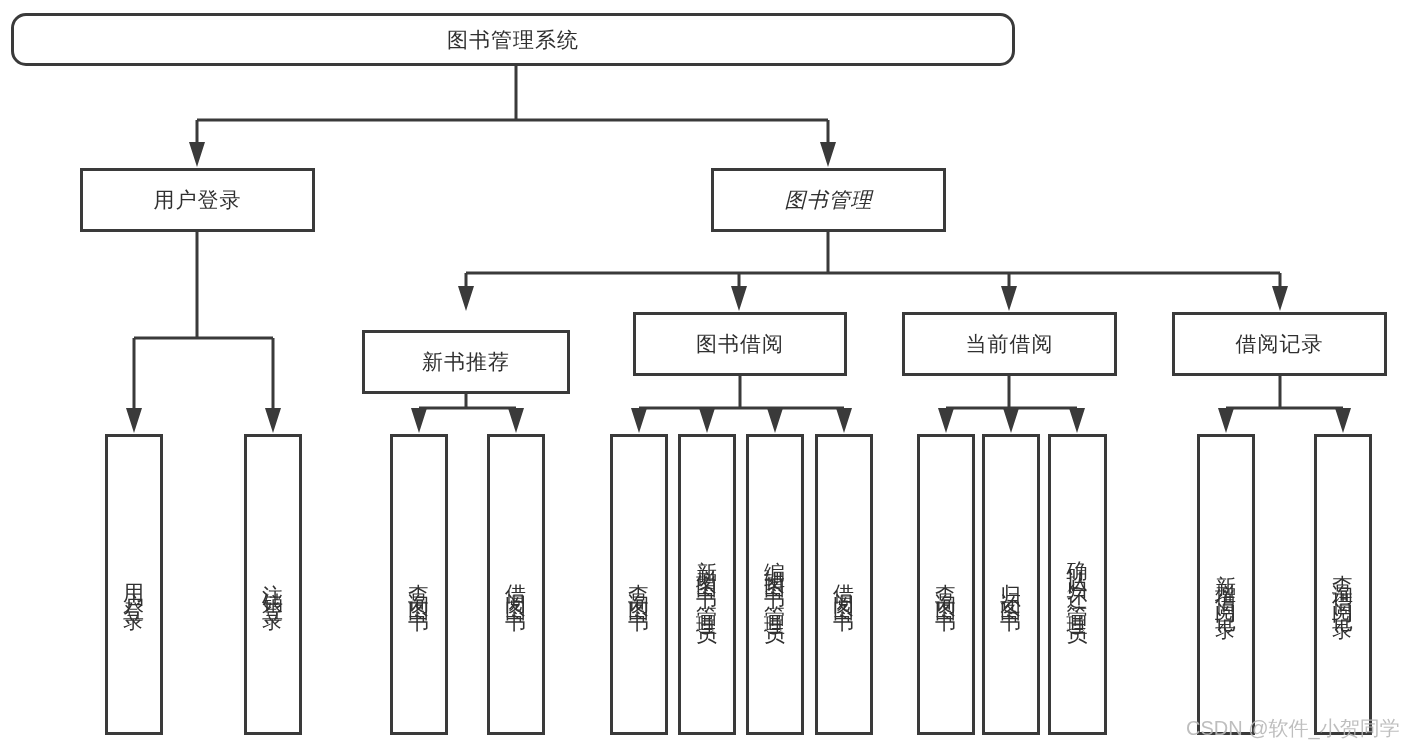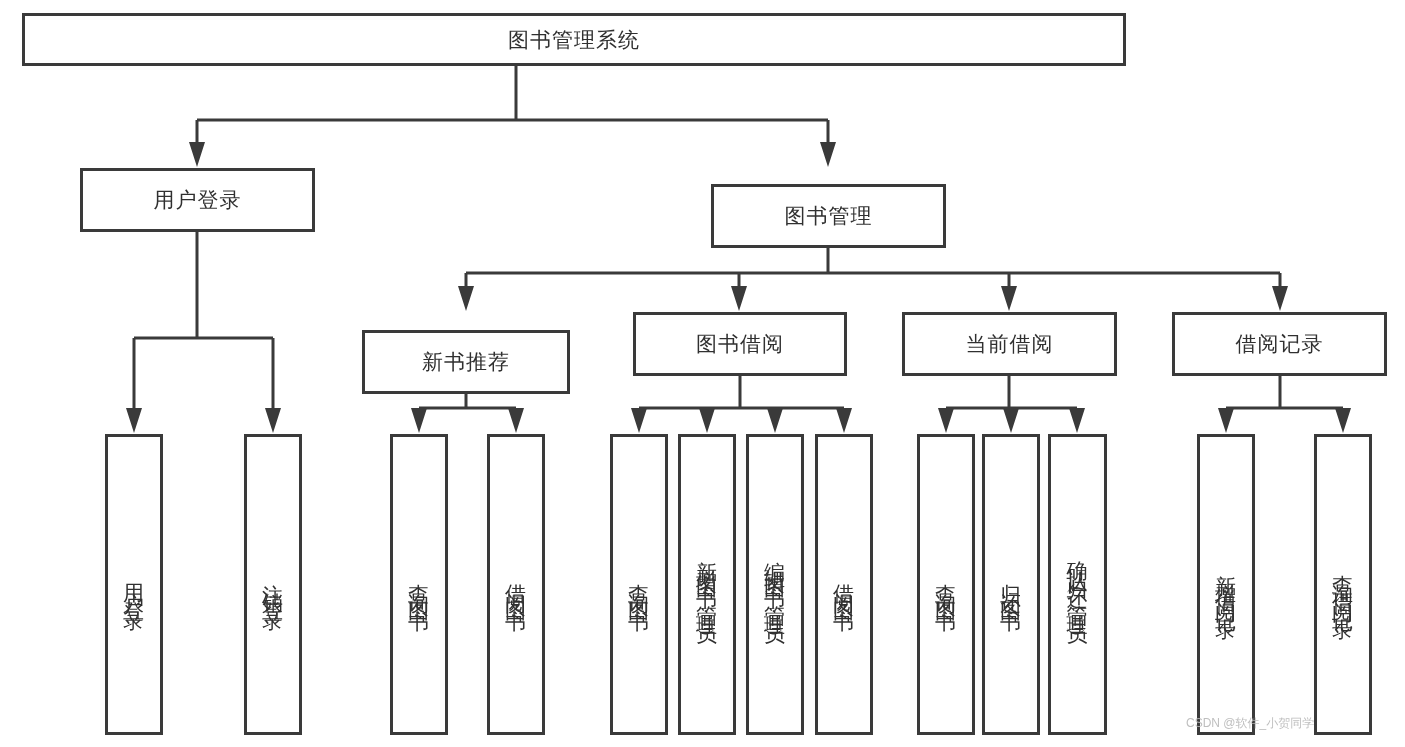--- a/index.html
+++ b/index.html
@@ -45,21 +45,21 @@
     writing-mode: vertical-rl;
     text-orientation: mixed;
     font-size: 21px;
     letter-spacing: 9px;
     line-height: 1;
   }
   .watermark {
     position: absolute;
     left: 1186px;
     top: 715px;
-    font-size: 12px;
+    font-size: 20px;
     color: var(--watermark);
     white-space: nowrap;
     opacity: 0.9;
     z-index: 5;
   }
 </style>
 </head>
 <body>
 
 <div class="stage">
@@ -91,28 +91,28 @@
         M197 167 l-8 -25 h16 Z  M828 167 l-8 -25 h16 Z
         M134 433 l-8 -25 h16 Z  M273 433 l-8 -25 h16 Z
         M466 311 l-8 -25 h16 Z  M739 311 l-8 -25 h16 Z  M1009 311 l-8 -25 h16 Z  M1280 311 l-8 -25 h16 Z
         M419 433 l-8 -25 h16 Z  M516 433 l-8 -25 h16 Z
         M639 433 l-8 -25 h16 Z  M707 433 l-8 -25 h16 Z  M775 433 l-8 -25 h16 Z  M844 433 l-8 -25 h16 Z
         M946 433 l-8 -25 h16 Z  M1011 433 l-8 -25 h16 Z  M1077 433 l-8 -25 h16 Z
         M1226 433 l-8 -25 h16 Z M1343 433 l-8 -25 h16 Z"></path>
     </g>
   </svg>
 
-  <div class="box h" style="left:22px; top:13px; width:1104px; height:53px;">
+  <div class="box h" style="left:11px; top:13px; width:1004px; height:53px;border-radius:15px;">
     <span>图书管理系统</span>
   </div>
 
   <div class="box h" style="left:80px; top:168px; width:235px; height:64px;">
     <span>用户登录</span>
   </div>
-  <div class="box h" style="left:711px; top:184px; width:235px; height:64px;">
+  <div class="box h" style="left:711px; top:168px; width:235px; height:64px;font-style:italic;">
     <span>图书管理</span>
   </div>
 
   <div class="box h" style="left:362px; top:312px; width:208px; height:64px;margin-top:18px;">
     <span>新书推荐</span>
   </div>
   <div class="box h" style="left:902px; top:312px; width:215px; height:64px;">
     <span>当前借阅</span>
   </div>
   <div class="box h" style="left:633px; top:312px; width:214px; height:64px;">

